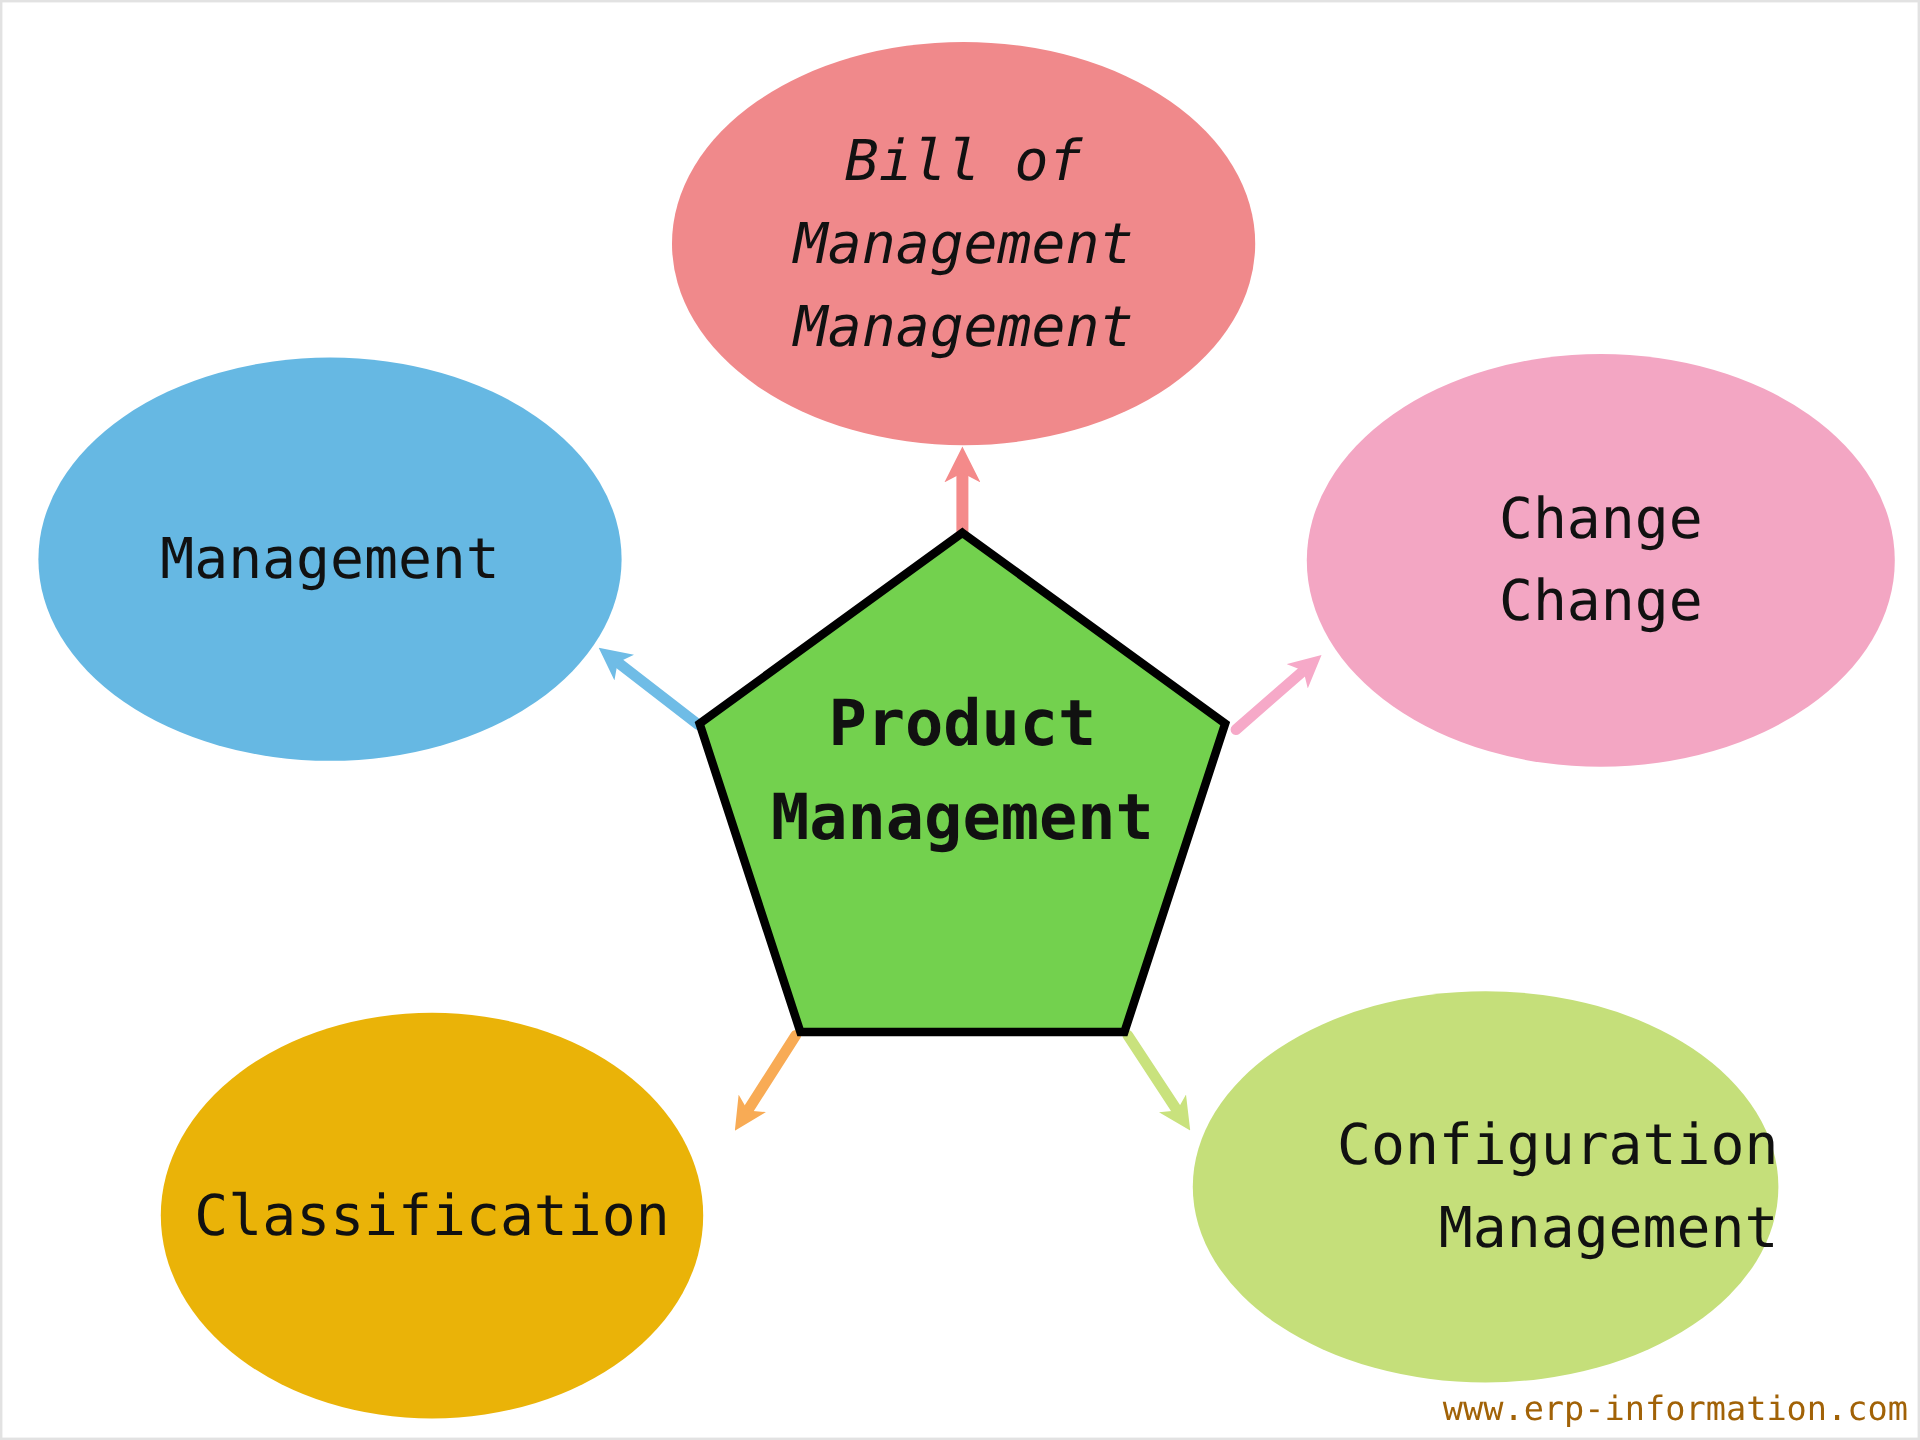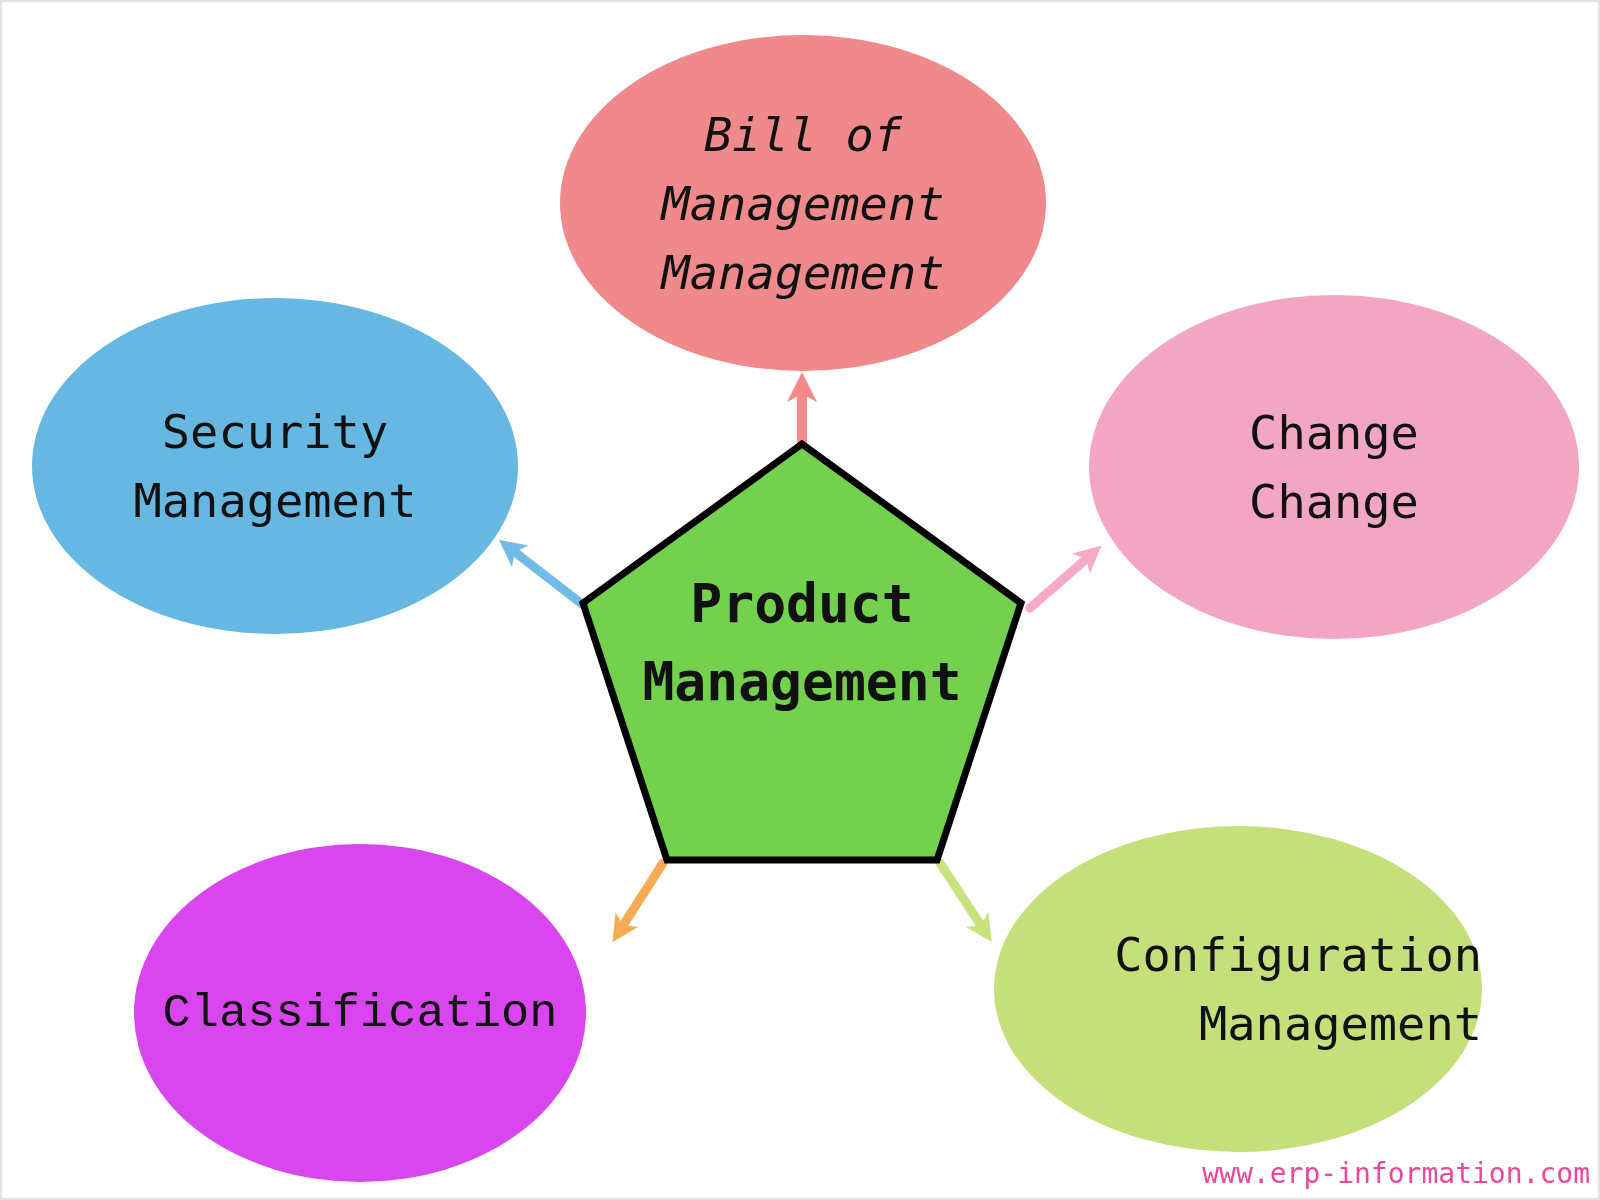--- a/index.html
+++ b/index.html
@@ -52,21 +52,21 @@
     font-size: 53px;
     line-height: 78px;
     z-index: 3;
     margin-top: 20px;
   }
   .watermark {
     position: absolute;
     right: 8px;
     bottom: 8px;
     font-size: 28px;
-    color: #ec4899;
+    color: #a16207;
     z-index: 4;
   }
 </style>
 </head>
 <body>
 
 <div class="canvas">
 
   <svg class="layer" viewBox="0 0 1600 1200" aria-hidden="true">
     <defs>
@@ -105,30 +105,29 @@
     <div>Management</div>
   </div>
 
   <div class="node" id="node-bom" style="background-color: rgb(240, 137, 139); font-style: italic;">
     <div>Bill of</div>
     <div>Management</div>
     <div>Management</div>
   </div>
 
   <div class="node" id="node-security" style="background-color: rgb(102, 184, 227);">
-    <div>Security</div>
     <div>Management</div>
   </div>
 
   <div class="node" id="node-engineering" style="background-color: rgb(243, 166, 195);">
     <div>Change</div>
     <div>Change</div>
   </div>
 
-  <div class="node" id="node-classification" style="background-color: #d946ef; font-family: Liberation Mono, monospace;">
+  <div class="node" id="node-classification" style="background-color: #eab308;">
     <div>Classification</div>
   </div>
 
   <div class="node" id="node-configuration" style="background-color: rgb(197, 223, 122);">
     <div>Configuration</div>
     <div>Management</div>
   </div>
 
   <div class="watermark">www.erp-information.com</div>
 

